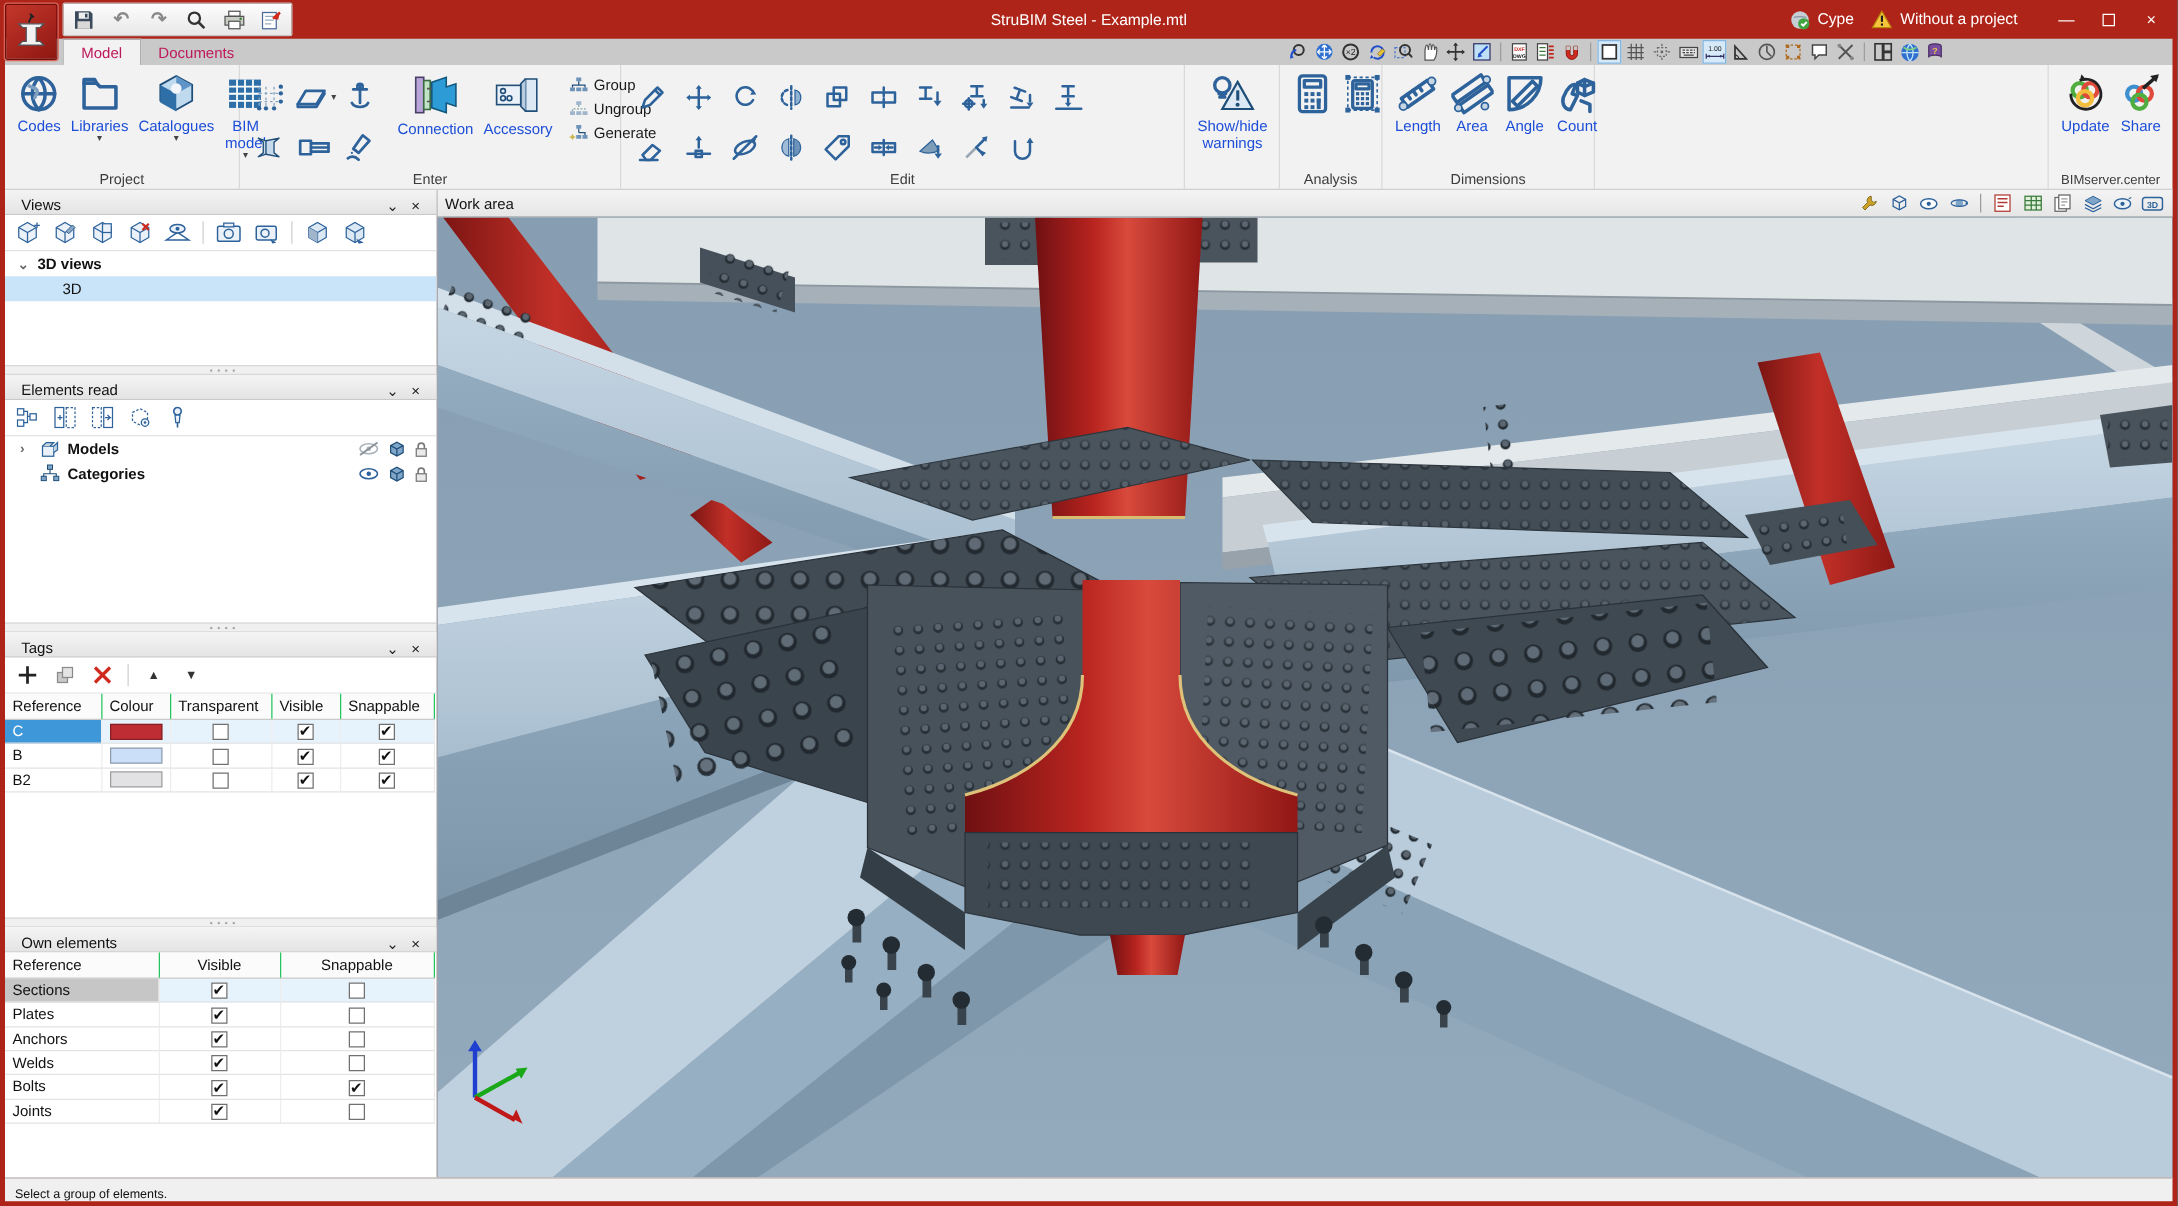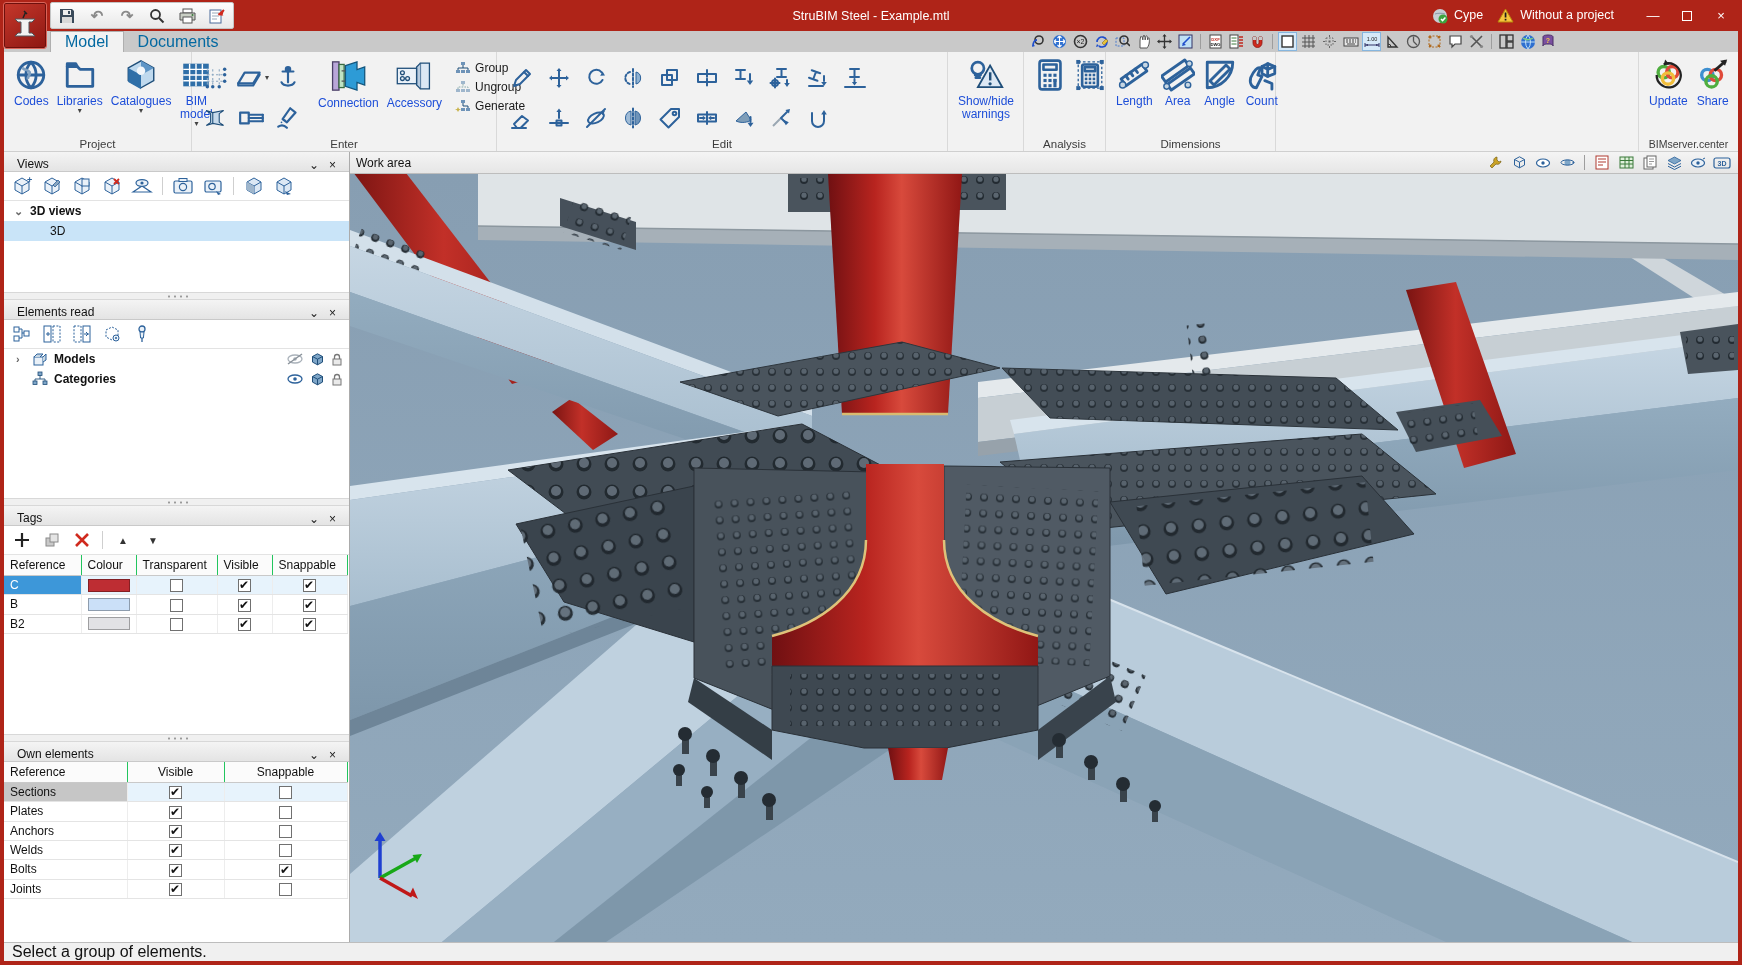--- a/index.html
+++ b/index.html
@@ -14,21 +14,21 @@
   .qglyph{font-size:15px;color:#8A8A8A;font-weight:bold;line-height:1;}
   .wtitle{position:absolute;left:0;right:0;top:0;height:31px;display:flex;align-items:center;justify-content:center;color:#fff;font-size:12.5px;pointer-events:none;}
   .titleright{position:absolute;right:6px;top:0;height:31px;display:flex;align-items:center;gap:14px;color:#fff;font-size:12.5px;}
   .tr-item{display:flex;gap:6px;}
   .winbtns{display:flex;align-items:center;gap:4px;margin-left:10px;}
   .winbtn{width:30px;height:22px;display:flex;align-items:center;justify-content:center;color:#fff;font-size:13px;cursor:pointer;}
   .maxbox{width:10px;height:10px;border:1.5px solid #fff;display:inline-block;}
   
   .tabrow{position:absolute;left:4px;right:4px;top:31px;height:21px;background:#C9C9C9;display:flex;align-items:stretch;}
   .tabs{display:flex;margin-left:46px;}
-  .tab{padding:0 14px;display:flex;align-items:center;font-size:16px;color:#0369a1;cursor:pointer;}
+  .tab{padding:0 14px;display:flex;align-items:center;font-size:12px;color:#be185d;cursor:pointer;}
   .tab.active{background:#F2F2F2;border:1px solid #AFAFAF;border-bottom:none;}
   .tabicons{margin-left:auto;display:flex;align-items:center;gap:2px;padding-right:180px;}
   .ticon{width:19px;height:19px;display:flex;align-items:center;justify-content:center;cursor:pointer;border:1px solid transparent;}
   .ticon.active{background:#D6E9F8;border-color:#86B6DF;}
   .tsep{width:1px;height:15px;background:#9d9d9d;margin:0 3px;}
   
   .ribbon{position:absolute;left:4px;right:4px;top:52px;height:100px;background:#F2F2F2;border-bottom:1px solid #CFCFCF;display:flex;}
   .rgroup{position:relative;height:100%;border-right:1px solid #D9D9D9;padding:4px 6px 16px 6px;display:flex;align-items:flex-start;}
   .rlabel{position:absolute;left:0;right:0;bottom:1px;text-align:center;font-size:11.5px;color:#3c3c3c;}
   .bigbtn{display:flex;flex-direction:column;align-items:center;justify-content:flex-start;padding:2px 4px;cursor:pointer;text-align:center;}
@@ -70,21 +70,21 @@
   .cb{display:inline-block;width:13px;height:13px;border:1px solid #707070;background:#fff;position:relative;vertical-align:middle;}
   .cb[data-checked="true"]::after{content:"✔";position:absolute;left:0px;top:-2px;font-size:12px;color:#111;}
   
   .viewport{position:absolute;left:350px;right:4px;top:152px;height:790px;background:#8CA3B6;}
   .vhead{position:absolute;left:0;right:0;top:0;height:22px;background:linear-gradient(#F4F4F4,#E6E6E6);border-bottom:1px solid #BDBDBD;display:flex;align-items:center;padding:0 6px;font-size:12px;color:#111;}
   .vtools{margin-left:auto;display:flex;align-items:center;gap:4px;}
   .vicon{width:20px;height:18px;display:flex;align-items:center;justify-content:center;cursor:pointer;}
   .scene{position:absolute;left:0;right:0;top:22px;bottom:0;overflow:hidden;cursor:crosshair;}
   .triad{position:absolute;left:16px;bottom:40px;}
   
-  .statusbar{position:absolute;left:4px;right:4px;bottom:4px;height:19px;background:#F0F0F0;border-top:1px solid #BDBDBD;display:flex;align-items:flex-end;padding:0 8px;font-size:16px;color:#111;}
+  .statusbar{position:absolute;left:4px;right:4px;bottom:4px;height:19px;background:#F0F0F0;border-top:1px solid #BDBDBD;display:flex;align-items:flex-end;padding:0 8px;font-size:10px;color:#111;}
   .ic{stroke:#2D629B;fill:none;stroke-width:2;stroke-linecap:round;stroke-linejoin:round;}
   .icd{stroke:#333;fill:none;stroke-width:1.6;stroke-linecap:round;}
 </style>
 </head>
 <body>
 
 <div class="app">
 
   <div class="titlebar">
     <div class="appicon">

